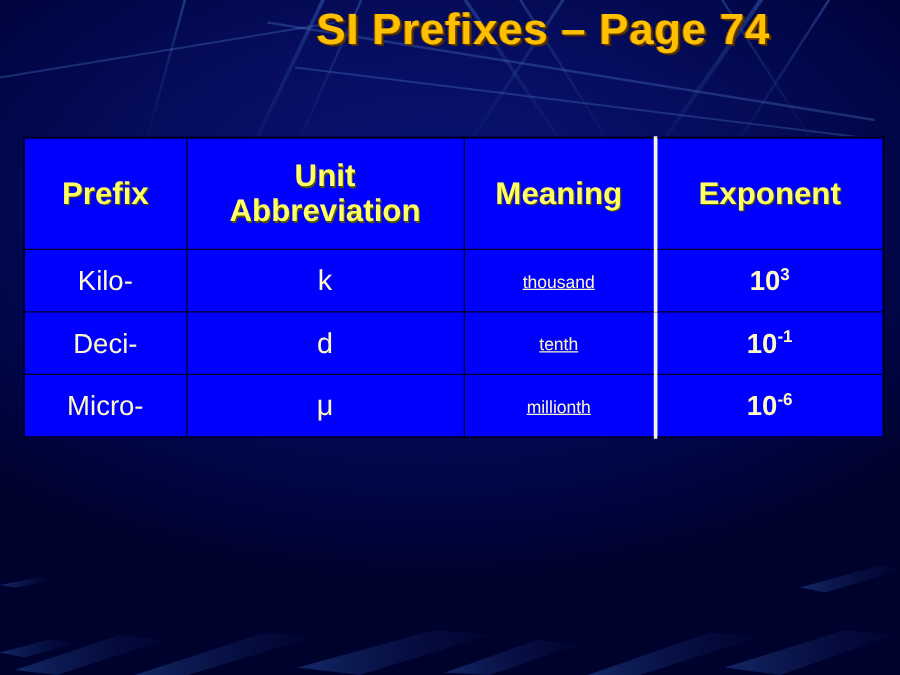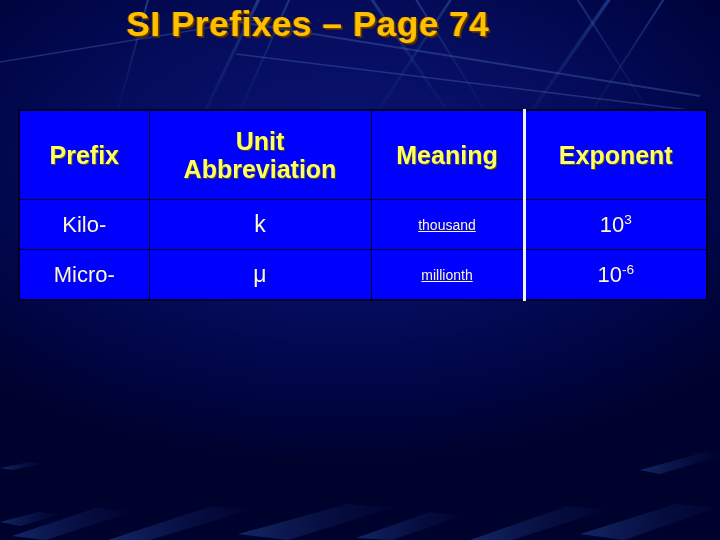--- a/index.html
+++ b/index.html
@@ -21,21 +21,21 @@
     position: absolute;
     left: 0; top: 0;
     width: 720px; height: 540px;
     pointer-events: none;
   }
   #title-block {
     position: absolute;
     left: 0;
     top: 2px;
     width: 616px;
-    text-align: center;
+    text-align: right;
     z-index: 3;
   }
   .title-line {
     font-family: "Liberation Sans", sans-serif;
     font-weight: bold;
     font-size: 35px;
     line-height: 43px;
     color: #FFC000;
     letter-spacing: 0.6px;
     white-space: nowrap;
@@ -72,21 +72,21 @@
     text-shadow: 1px 1px 0 #555500;
   }
   tbody td {
     height: 49px;
     color: #fef9c3;
     font-weight: normal;
   }
   td.c-prefix  { font-size: 22px; }
   td.c-abbrev  { font-size: 23px; }
   td.c-meaning { font-size: 14px; text-decoration: underline; }
-  td.c-expo    { font-size: 22px; }
+  td.c-expo    { font-size: 22px; font-weight: bold; }
   td.c-expo sup {
     font-size: 0.62em;
     vertical-align: super;
     line-height: 0;
   }
   
   .col-meaning-edge { border-right: 3px solid #f2f2e8 !important; }
   
   tr.sep-above > td { border-top: 3px solid #f2f2e8 !important; }
   col.w-prefix  { width: 130px; }
@@ -165,20 +165,26 @@
       </tr>
     </thead>
     <tbody id="table-body">
         <tr>
           <td class="c-prefix">Kilo-</td>
           <td class="c-abbrev">k</td>
           <td class="c-meaning col-meaning-edge">thousand</td>
           <td class="c-expo"><span>10</span><sup>3</sup></td>
         </tr>
         <tr>
+          <td class="c-prefix">Deci-</td>
+          <td class="c-abbrev">d</td>
+          <td class="c-meaning col-meaning-edge">tenth</td>
+          <td class="c-expo"><span>10</span><sup>-1</sup></td>
+        </tr>
+        <tr>
           <td class="c-prefix">Micro-</td>
           <td class="c-abbrev">μ</td>
           <td class="c-meaning col-meaning-edge">millionth</td>
           <td class="c-expo"><span>10</span><sup>-6</sup></td>
         </tr>
       </tbody>
   </table>
 
 </div>
 

